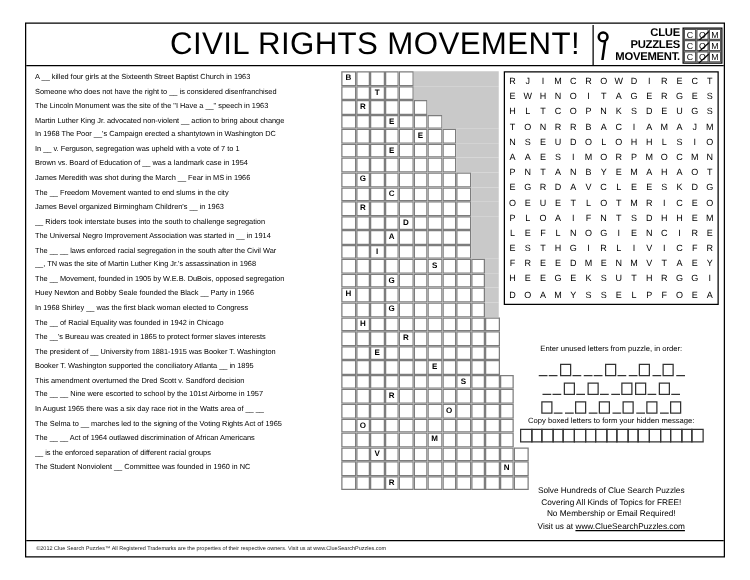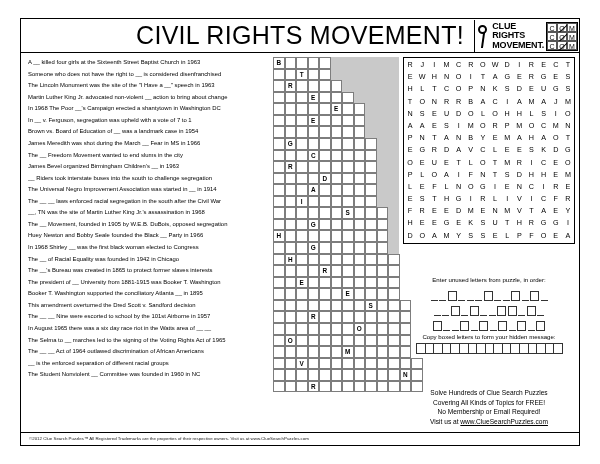--- a/index.html
+++ b/index.html
@@ -75,21 +75,21 @@
     left: 4px; top: 11px;
     width: 2px; height: 15px;
     background: #000;
     transform: skewX(-8deg);
   }
   .logo-words {
     font-size: 9px;
     font-weight: bold;
     line-height: 9.2px;
     letter-spacing: -0.2px;
-    text-align: left;
+    text-align: right;
   }
   .logo-grid {
     display: grid;
     grid-template-columns: repeat(3, 10px);
     grid-template-rows: repeat(3, 9px);
     margin-left: 2px;
     border: 1px solid #000;
     box-sizing: content-box;
   }
   .logo-grid div {
@@ -271,21 +271,21 @@
 
     <div class="header">
       <div class="title">CIVIL RIGHTS MOVEMENT!</div>
       <div class="logo">
         <div class="logo-glass">
           <div class="ring"></div>
             <div class="handle"></div>
         </div>
         <div class="logo-words">
           <div>CLUE</div>
-          <div>RIGHTS</div>
+          <div>PUZZLES</div>
           <div>MOVEMENT.</div>
         </div>
         <div class="logo-grid" id="logo-grid">
             <div>C</div>
             <div class="slash">O</div>
             <div>M</div>
             <div>C</div>
             <div class="slash">O</div>
             <div>M</div>
             <div>C</div>

